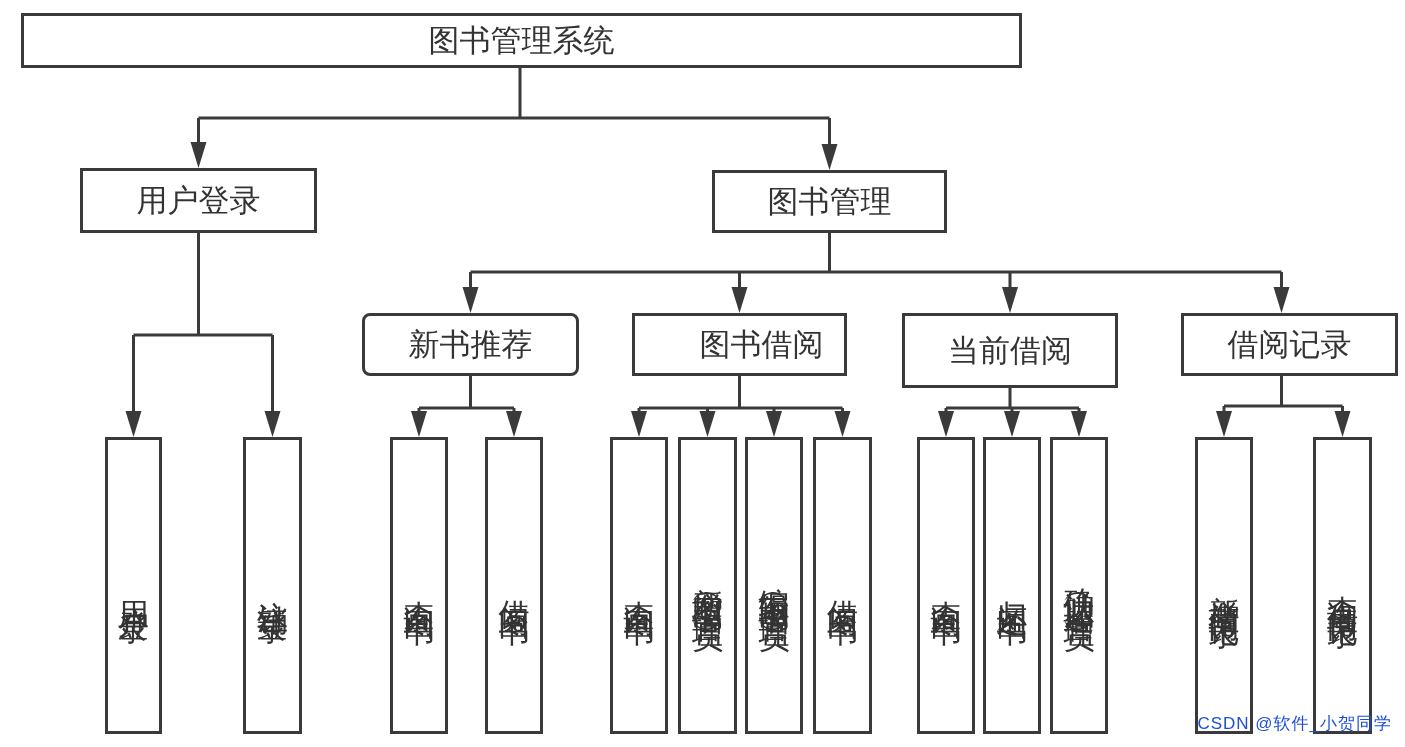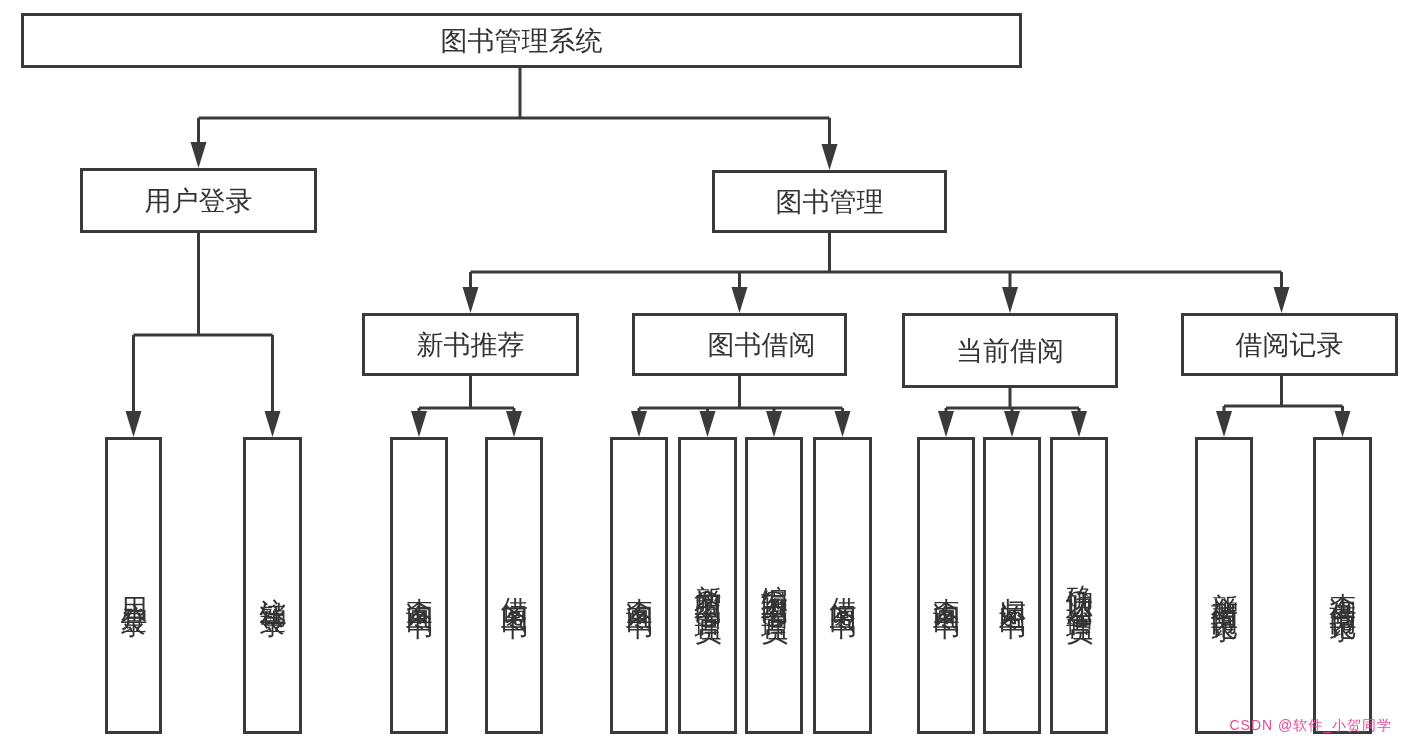--- a/index.html
+++ b/index.html
@@ -5,29 +5,29 @@
   html, body { margin:0; padding:0; background:#ffffff; }
   .stage {
     position:relative; width:1405px; height:747px; background:#ffffff;
     font-family:"Liberation Sans","DejaVu Sans",sans-serif; overflow:hidden;
   }
   svg.connectors { position:absolute; left:0; top:0; }
   .node {
     position:absolute; box-sizing:border-box;
     border:3px solid #3a3a3a; background:#ffffff;
     display:flex; align-items:center; justify-content:center;
-    color:#333333; font-size:27px; text-align:center; white-space:nowrap;
+    color:#333333; font-size:31px; text-align:center; white-space:nowrap;
   }
   .node .vtext {
     writing-mode:vertical-rl; text-orientation:mixed;
     letter-spacing:5px; line-height:1; white-space:nowrap;
   }
   .watermark {
     position:absolute; right:13px; bottom:12px;
-    color:#ec4899; font-size:14px; letter-spacing:1px; z-index:5;
+    color:#1d4ed8; font-size:17px; letter-spacing:1px; z-index:5;
   }
 </style>
 </head>
 <body>
 
 <div class="stage">
 
   <svg class="connectors" width="1405" height="747" viewBox="0 0 1405 747" fill="none" stroke="#3a3a3a" stroke-width="3">
 
     <path d="M520 68 V118 M198.5 118 H829.5 M198.5 118 V147 M829.5 118 V149"></path>
@@ -71,21 +71,21 @@
     <span>图书管理系统</span>
   </div>
 
   <div class="node" style="left:80px; top:168px; width:237px; height:65px;">
     <span>用户登录</span>
   </div>
   <div class="node" style="left:712px; top:170px; width:235px; height:63px;">
     <span>图书管理</span>
   </div>
 
-  <div class="node" style="left:362px; top:313px; width:217px; height:63px;">
+  <div class="node" style="left:362px; top:313px; width:217px; height:63px;border-radius:8px;">
     <span>新书推荐</span>
   </div>
   <div class="node" style="left:632px; top:313px; width:215px; height:63px;padding-left:44px;">
     <span>图书借阅</span>
   </div>
   <div class="node" style="left:902px; top:313px; width:216px; height:75px;">
     <span>当前借阅</span>
   </div>
   <div class="node" style="left:1173px; top:313px; width:217px; height:63px;margin-left:8px;">
     <span>借阅记录</span>

